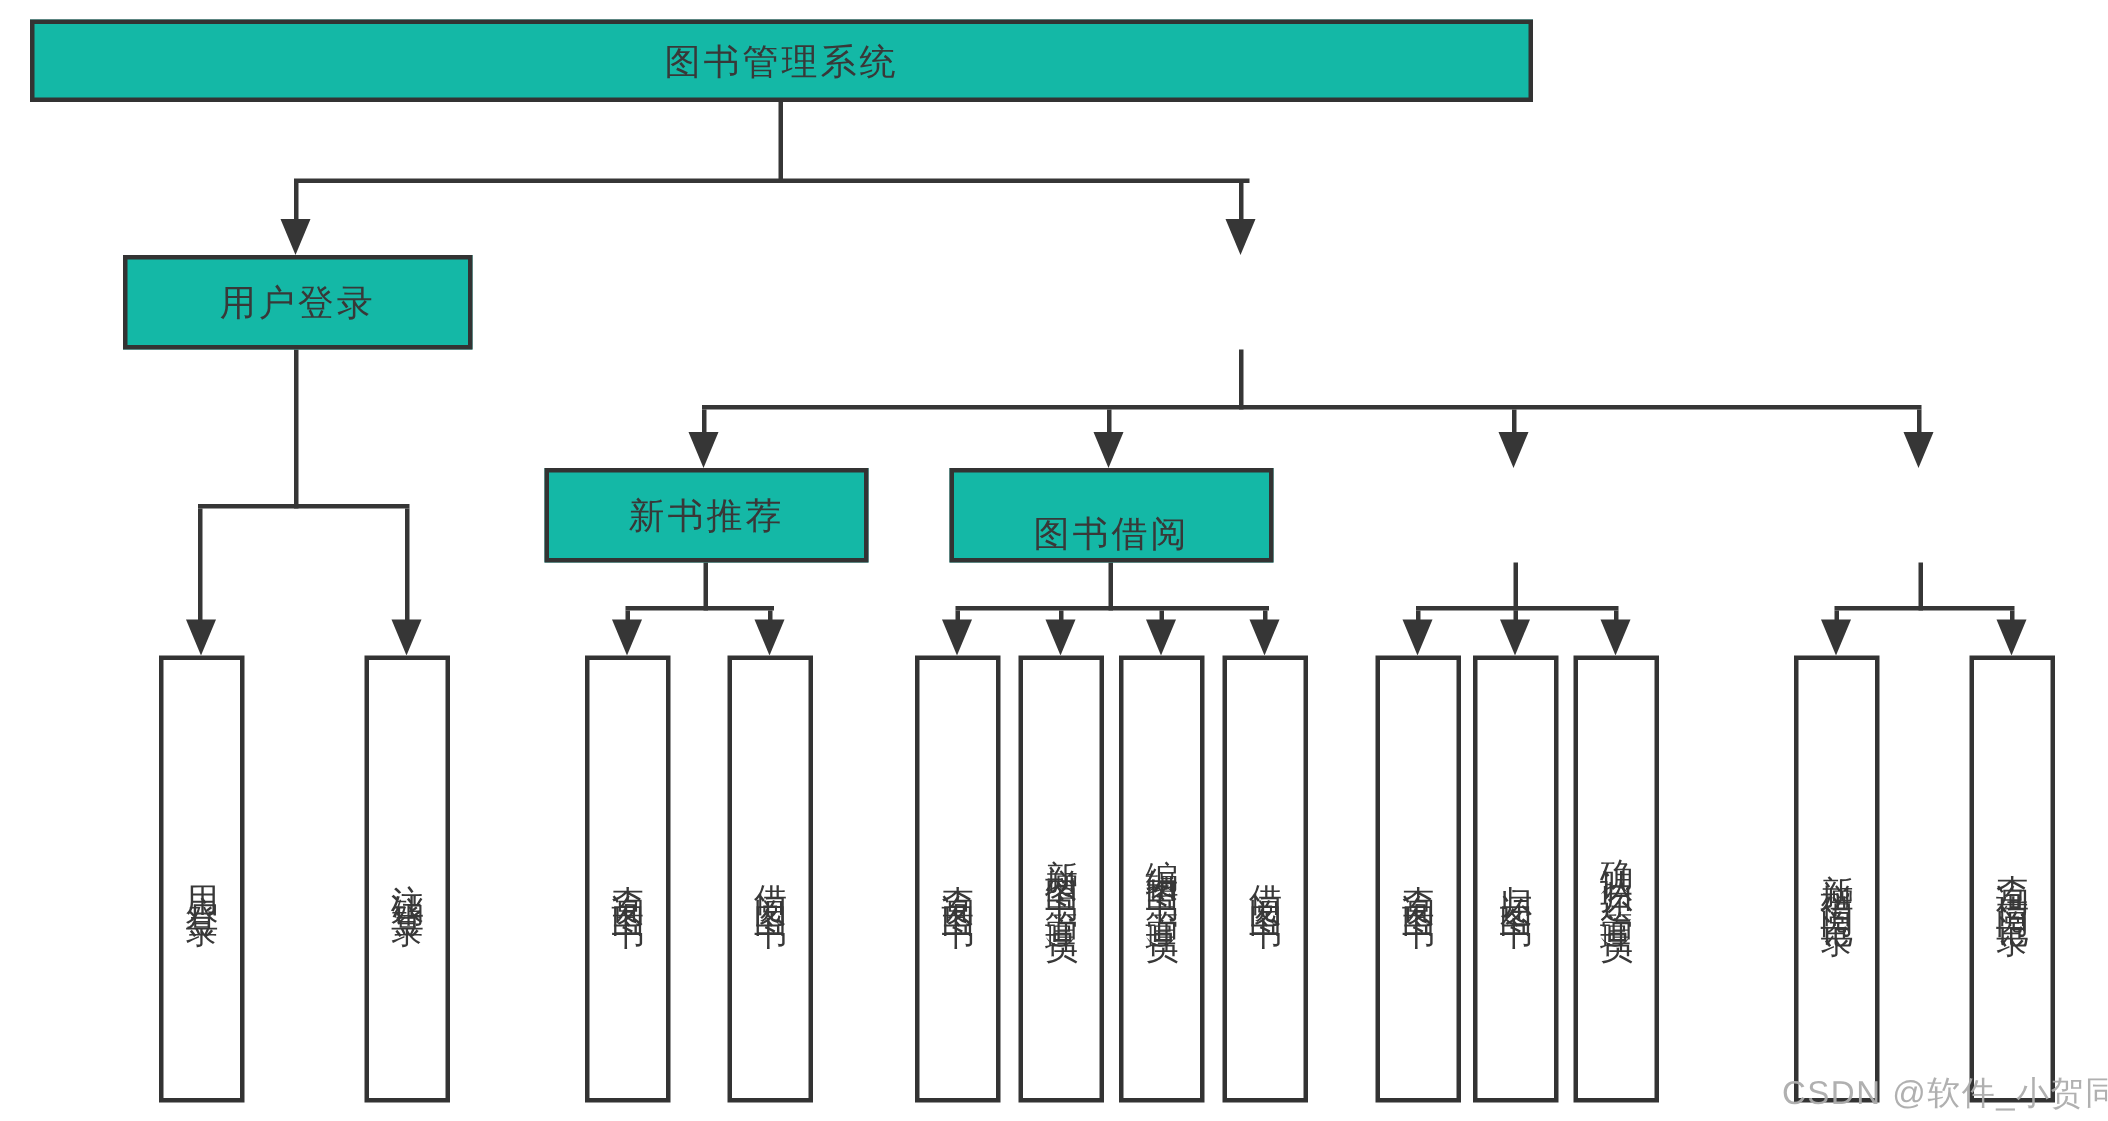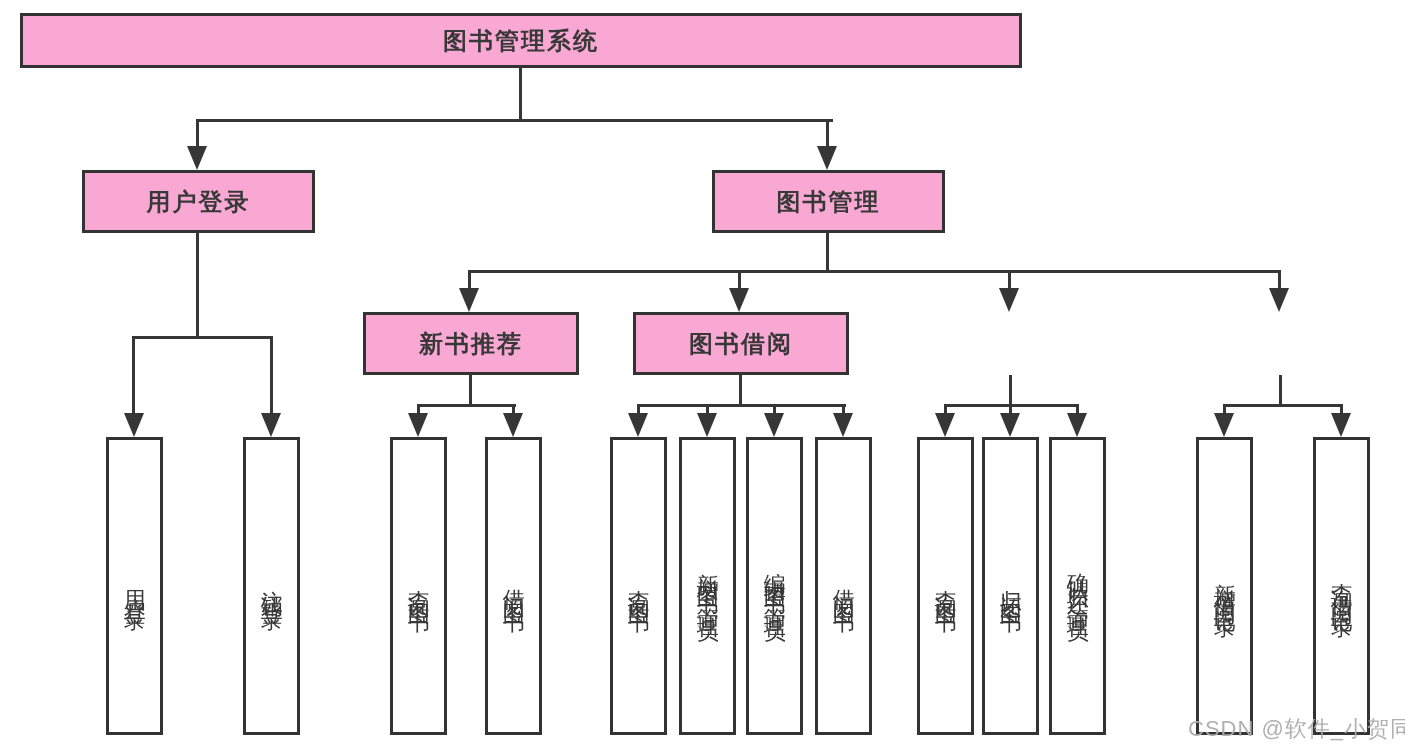--- a/index.html
+++ b/index.html
@@ -7,25 +7,24 @@
     position:relative;
     width:1405px;height:747px;
     background:#ffffff;
     font-family:"Liberation Sans","DejaVu Sans",sans-serif;
     overflow:hidden;
   }
   .hbox{
     position:absolute;
     box-sizing:border-box;
     border:3px solid #333333;
-    background:#f9a8d4;
+    background:#14b8a6;
     display:flex;align-items:center;justify-content:center;
     font-size:24px;letter-spacing:2px;color:#383838;
     z-index:2;
-    font-weight:bold;
   }
   .vbox{
     position:absolute;
     top:437px;height:298px;width:57px;
     box-sizing:border-box;
     border:3px solid #333333;
     background:#ffffff;
     display:flex;align-items:center;justify-content:center;
     z-index:2;
   }
@@ -55,28 +54,25 @@
 
 <div id="canvas">
 
   <div class="hbox" style="left:20px;top:13px;width:1002px;height:55px;">
     <span>图书管理系统</span>
   </div>
 
   <div class="hbox" style="left:82px;top:170px;width:233px;height:63px;">
     <span>用户登录</span>
   </div>
-  <div class="hbox" style="left:712px;top:170px;width:233px;height:63px;">
-    <span>图书管理</span>
-  </div>
 
   <div class="hbox" style="left:363px;top:312px;width:216px;height:63px;">
     <span>新书推荐</span>
   </div>
-  <div class="hbox" style="left:633px;top:312px;width:216px;height:63px;">
+  <div class="hbox" style="left:633px;top:312px;width:216px;height:63px;align-items:flex-end;">
     <span>图书借阅</span>
   </div>
 
   <div class="vbox" style="left:106px;">
       <span>用户登录</span>
     </div>
   <div class="vbox" style="left:243px;">
       <span>注销登录</span>
     </div>
   <div class="vbox" style="left:390px;">

